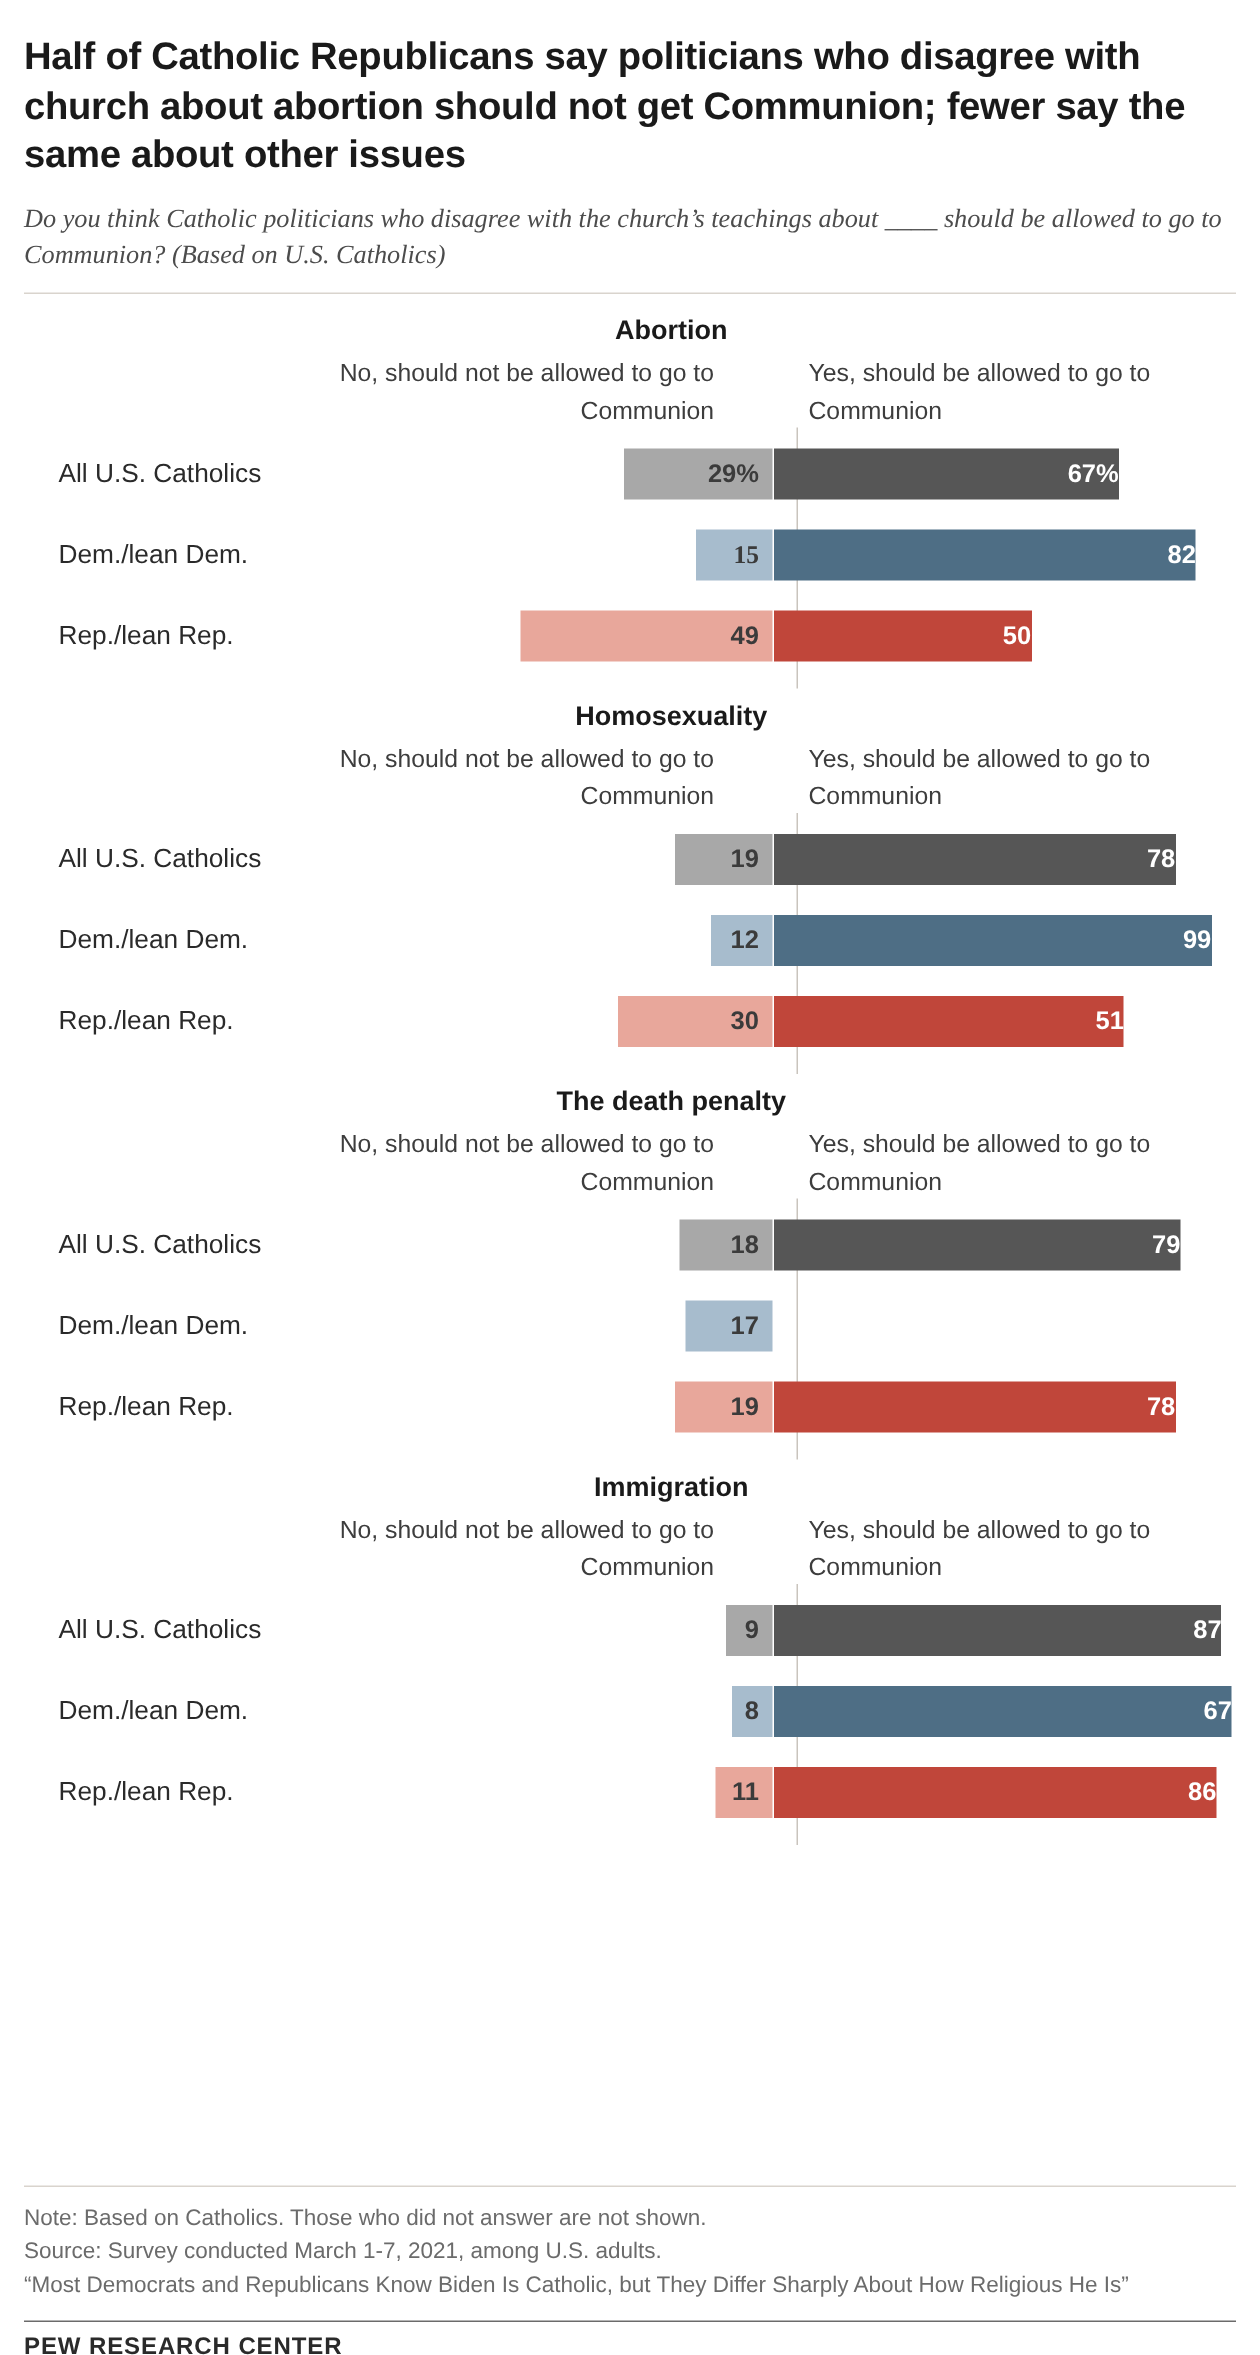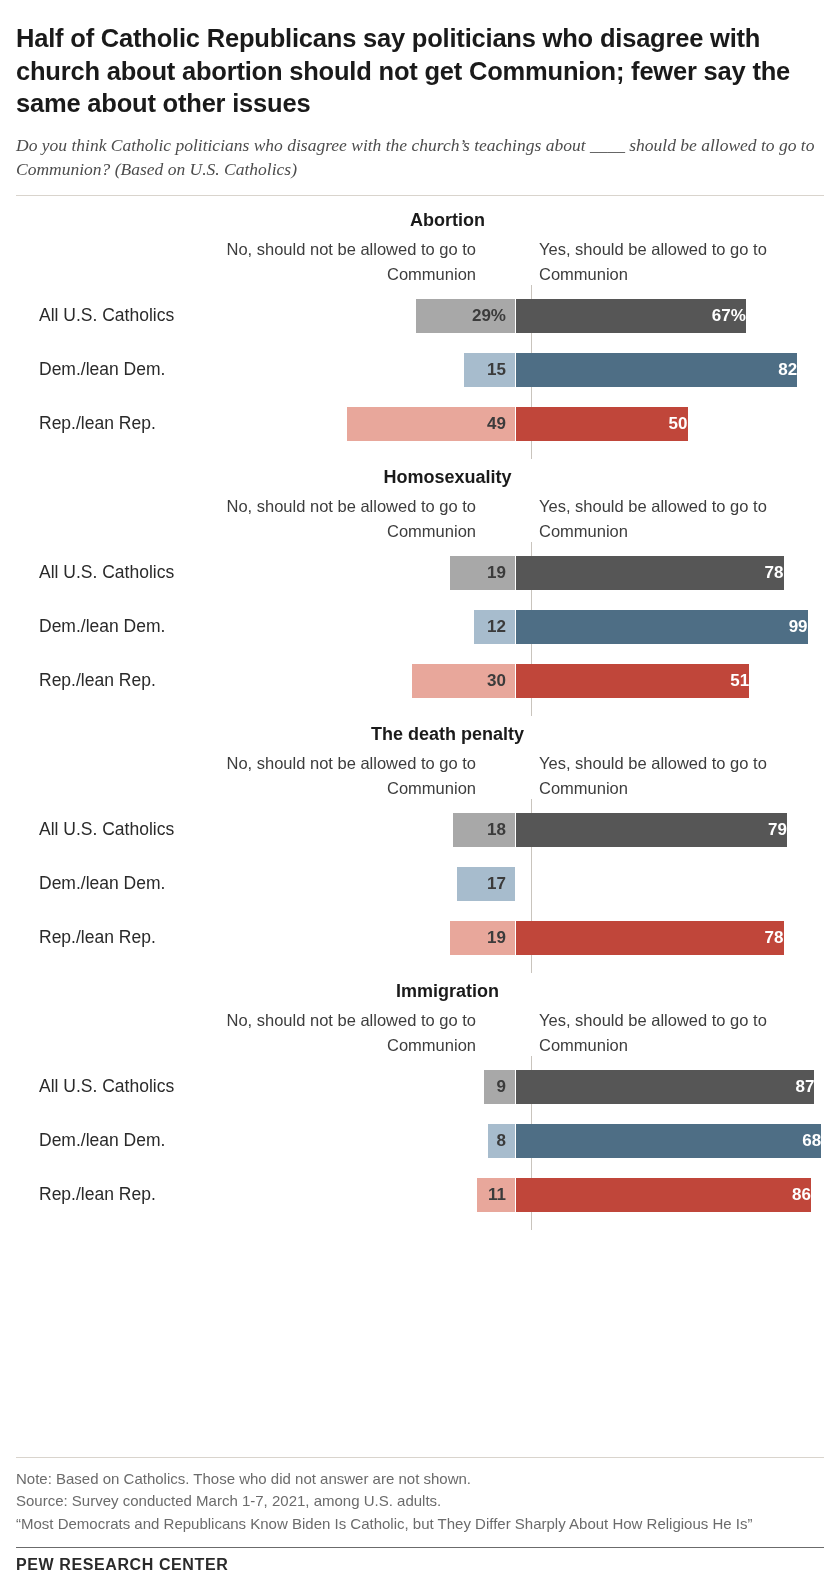--- a/index.html
+++ b/index.html
@@ -150,21 +150,21 @@
             <div class="row-label">All U.S. Catholics</div>
             <div class="bar neg" style="left: 376.53px; width: 99.47px; background: rgb(168, 168, 168);">
               <span class="val">29%</span>
             </div>
             <div class="bar pos" style="left: 477px; width: 229.81px; background: rgb(86, 86, 86);">
               <span class="val">67%</span>
             </div>
           </div>
           <div class="row">
             <div class="row-label">Dem./lean Dem.</div>
-            <div class="bar neg" style="left: 424.55px; width: 51.45px; background: rgb(167, 188, 205);">
+            <div class="bar neg" style="left: 424.55px; width: 51.45px; background: rgb(167, 188, 205); font-family: Liberation Serif, serif;">
               <span class="val">15</span>
             </div>
             <div class="bar pos" style="left: 477px; width: 281.26px; background: rgb(78, 110, 133);">
               <span class="val">82</span>
             </div>
           </div>
           <div class="row">
             <div class="row-label">Rep./lean Rep.</div>
             <div class="bar neg" style="left: 307.93px; width: 168.07px; background: rgb(232, 167, 155);">
               <span class="val">49</span>
@@ -262,21 +262,21 @@
             <div class="bar pos" style="left: 477px; width: 298.41px; background: rgb(86, 86, 86);">
               <span class="val">87</span>
             </div>
           </div>
           <div class="row">
             <div class="row-label">Dem./lean Dem.</div>
             <div class="bar neg" style="left: 448.56px; width: 27.44px; background: rgb(167, 188, 205);">
               <span class="val">8</span>
             </div>
             <div class="bar pos" style="left: 477px; width: 305.27px; background: rgb(78, 110, 133);">
-              <span class="val">68</span>
+              <span class="val">67</span>
             </div>
           </div>
           <div class="row">
             <div class="row-label">Rep./lean Rep.</div>
             <div class="bar neg" style="left: 438.27px; width: 37.73px; background: rgb(232, 167, 155);">
               <span class="val">11</span>
             </div>
             <div class="bar pos" style="left: 477px; width: 294.98px; background: rgb(192, 70, 58);">
               <span class="val">86</span>
             </div>

